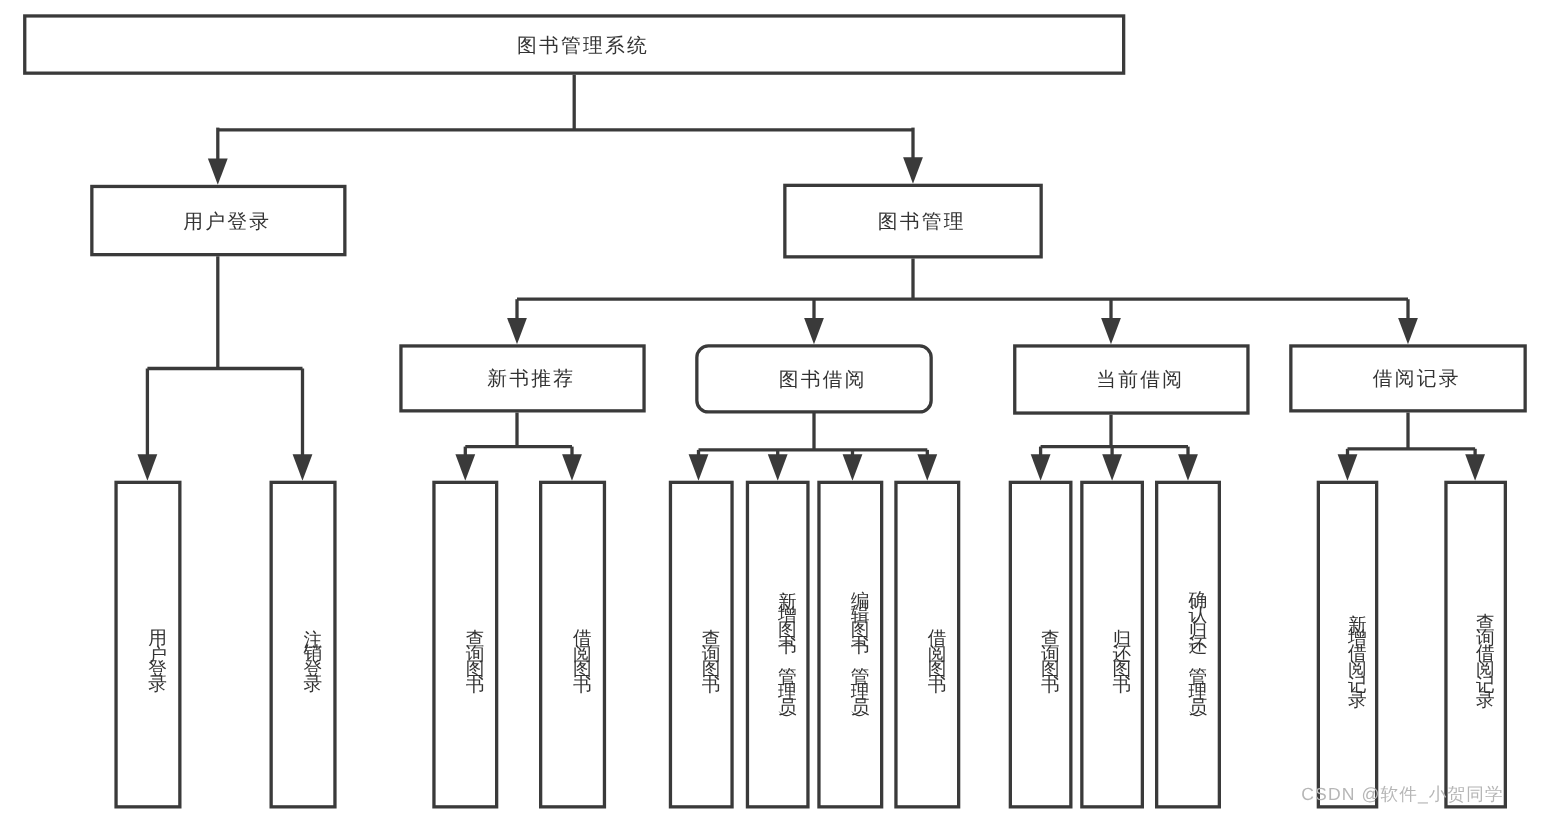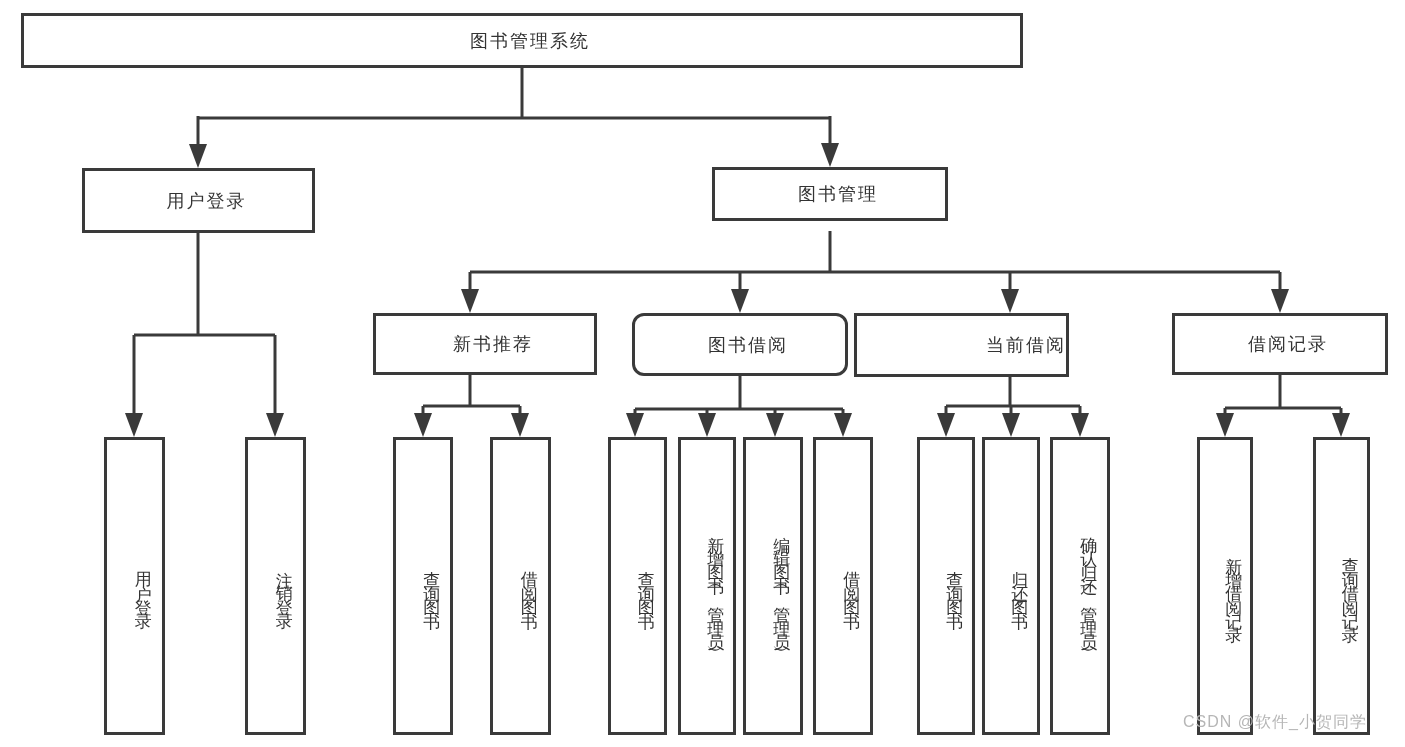--- a/index.html
+++ b/index.html
@@ -121,31 +121,31 @@
     </g>
   </svg>
 
   <div class="box" style="left:21px;top:13px;width:1002px;height:55px;">
     <span class="h-label">图书管理系统</span>
   </div>
 
   <div class="box" style="left:82px;top:168px;width:233px;height:65px;">
     <span class="h-label">用户登录</span>
   </div>
-  <div class="box" style="left:712px;top:167px;width:236px;height:54px;">
+  <div class="box" style="left:712px;top:167px;width:236px;height:68px;">
     <span class="h-label">图书管理</span>
   </div>
 
-  <div class="box" style="left:373px;top:313px;width:224px;height:62px;">
+  <div class="box" style="left:363px;top:313px;width:224px;height:62px;">
     <span class="h-label">新书推荐</span>
   </div>
   <div class="box" style="left:632px;top:313px;width:216px;height:63px;border-radius:12px;">
     <span class="h-label">图书借阅</span>
   </div>
-  <div class="box" style="left:854px;top:313px;width:215px;height:64px;justify-content:flex-end;">
+  <div class="box" style="left:921px;top:313px;width:215px;height:64px;">
     <span class="h-label">当前借阅</span>
   </div>
   <div class="box" style="left:1172px;top:313px;width:216px;height:62px;text-align:right;">
     <span class="h-label">借阅记录</span>
   </div>
 
   <div class="box leaf" style="left:104px;top:437px;width:61px;height:298px;">
     <span class="v-label">用户登录</span>
   </div>
   <div class="box leaf" style="left:245px;top:437px;width:61px;height:298px;">

